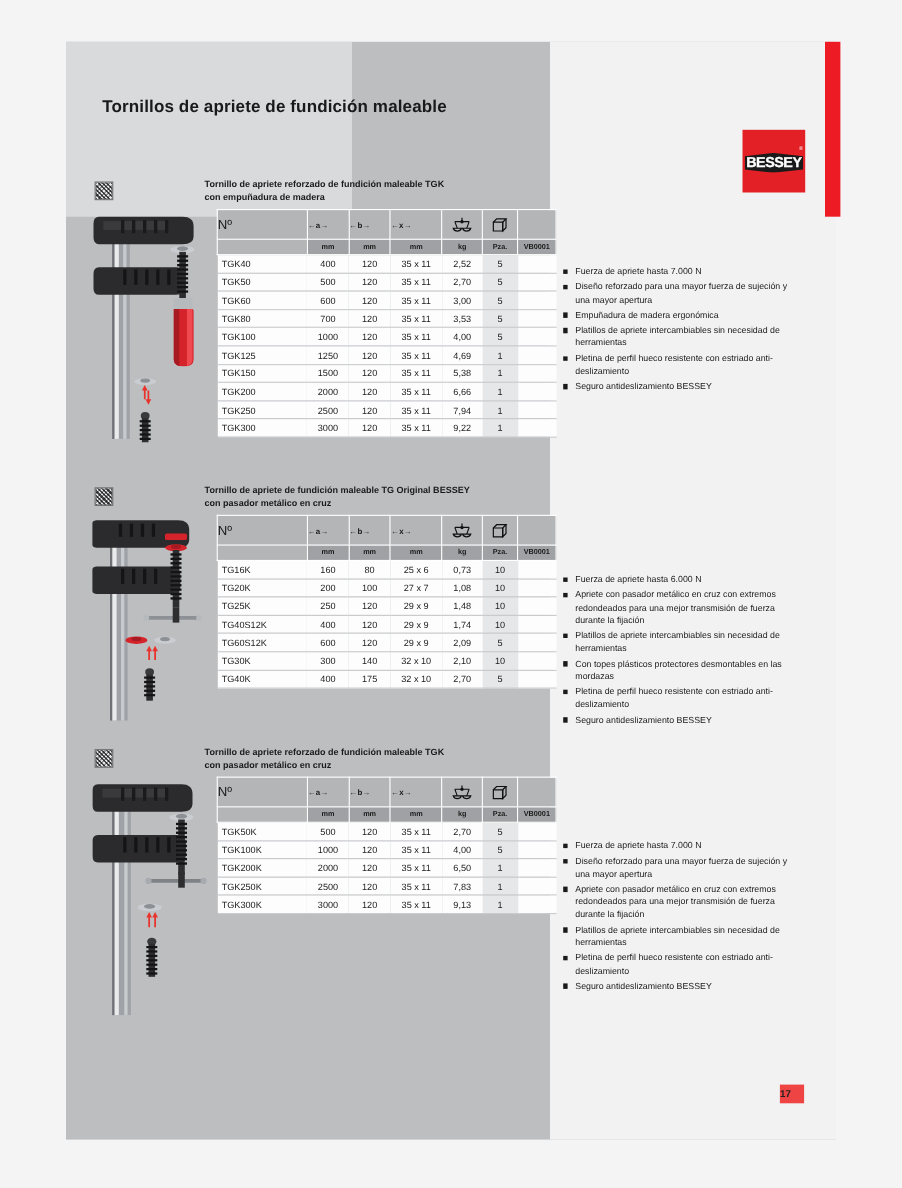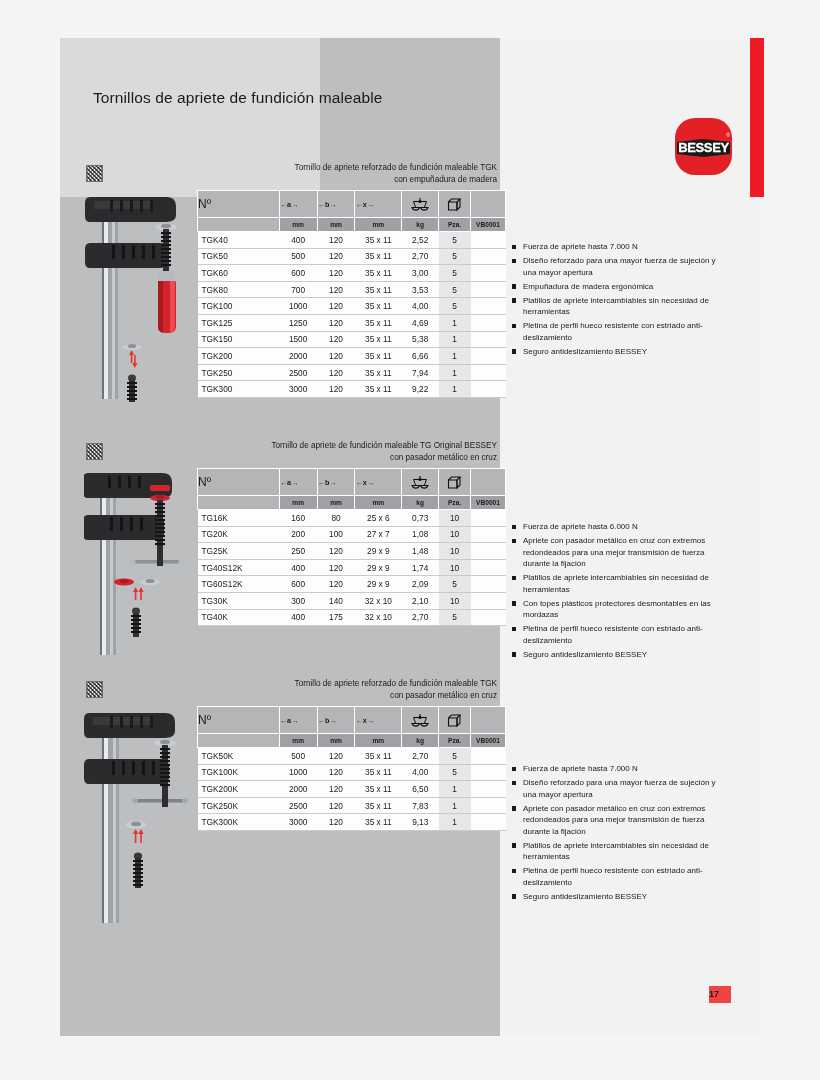--- a/index.html
+++ b/index.html
@@ -33,21 +33,20 @@
     left: 690px; top: 0;
     width: 14px; height: 159px;
     background: #ed1c24;
   }
   
   .logo {
     position: absolute;
     left: 615px; top: 80px;
     width: 57px; height: 57px;
     background: #e32025;
-    border-radius: 20px;
   }
   .logo-band {
     position: absolute;
     left: 2px; top: 21px;
     width: 53px; height: 18px;
     background: #1a1a1a;
     clip-path: polygon(0 3px, 26px 0, 53px 3px, 53px 15px, 26px 18px, 0 15px);
   }
   .logo-text {
     position: absolute;
@@ -65,21 +64,21 @@
   .logo-r {
     position: absolute;
     right: 2px; top: 14px;
     color: #fff; font-size: 5px;
   }
   
   .page-title {
     position: absolute;
     left: 33px; top: 51px;
     font-size: 15.5px;
-    font-weight: normal;
+    font-weight: bold;
     color: #1a1a1a;
     letter-spacing: 0.1px;
   }
   
   .section { position: absolute; left: 0; width: 440px; }
   #sec0 { top: 127px; }
   #sec1 { top: 405px; }
   #sec2 { top: 643px; }
 
   .hatch-icon {
@@ -87,27 +86,26 @@
     left: 26px; top: 0;
     width: 17px; height: 17px;
     border: 1px solid #6d6f71;
     background:
       repeating-linear-gradient(45deg,#4b4d4f 0 1.4px,#e8e8e8 1.4px 2.8px),
       repeating-linear-gradient(-45deg,rgba(80,80,80,.55) 0 1.4px,rgba(240,240,240,.3) 1.4px 2.8px);
     background-blend-mode: multiply;
   }
   .sec-title {
     position: absolute;
-    left: 137px; top: -3px;
+    left: 126px; top: -3px;
     width: 300px;
     font-size: 8.2px;
-    font-weight: normal;
+    font-weight: bold;
     color: #1a1a1a;
     line-height: 11.5px;
-    text-align: right;
   }
   
   table.spec {
     position: absolute;
     left: 137px; top: 25px;
     width: 309px;
     border-collapse: collapse;
     font-size: 8px;
     color: #1a1a1a;
   }

